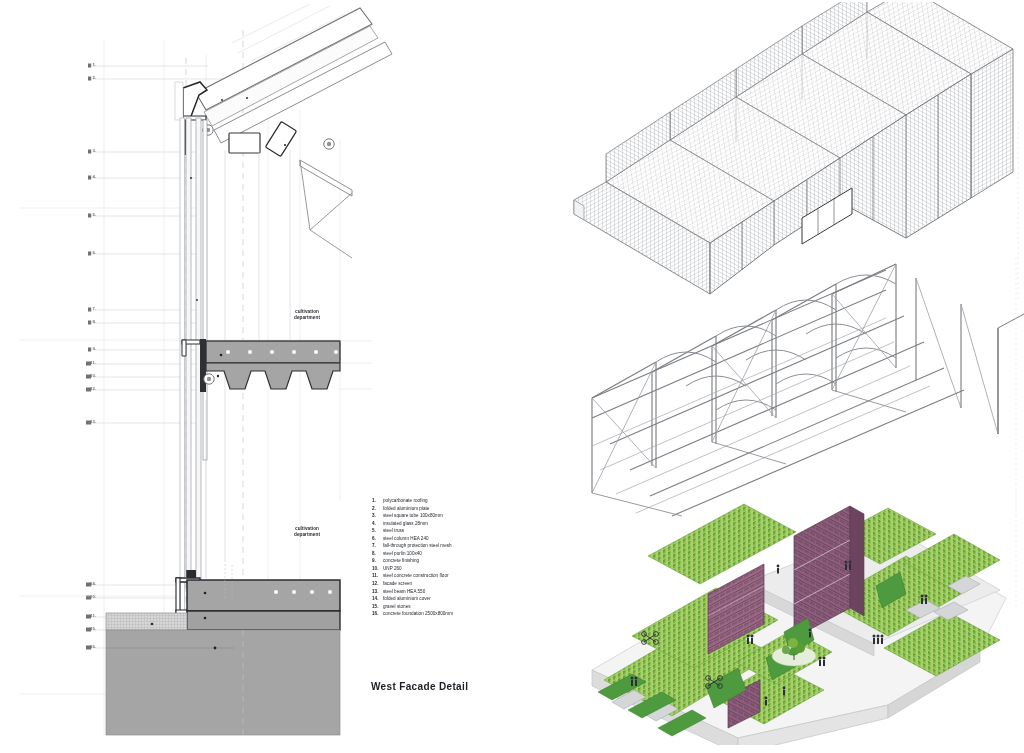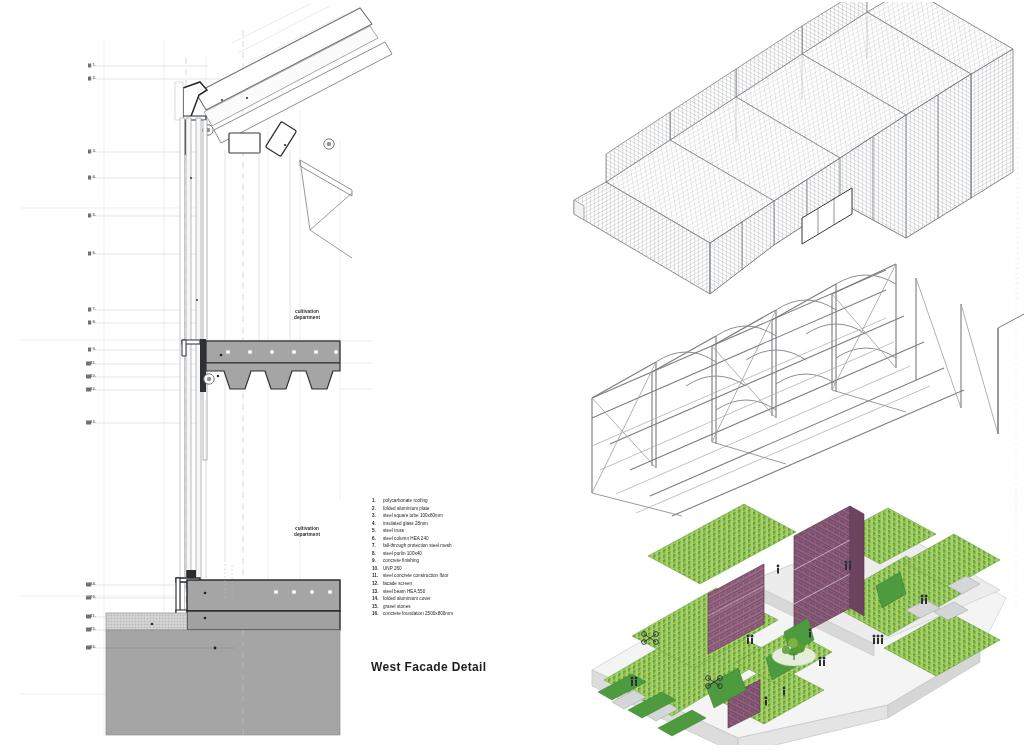--- a/index.html
+++ b/index.html
@@ -22,22 +22,22 @@
   #legend .leg-row{
     display:flex;align-items:baseline;
     font-size:4.6px;line-height:7.55px;
     letter-spacing:.02px;color:#23262b;white-space:nowrap;
   }
   #legend .leg-num{width:11px;flex:0 0 11px;text-align:left;font-weight:700;}
   #legend .leg-txt{flex:1 1 auto;}
 
   
   #title-block{
-    position:absolute;left:371px;top:660px;
-    font-size:12px;font-weight:700;letter-spacing:.35px;color:#1b1e22;
+    position:absolute;left:371px;top:681px;
+    font-size:10px;font-weight:700;letter-spacing:.35px;color:#1b1e22;
   }
 
   
   .dept-label{
     position:absolute;font-size:4.7px;line-height:6.4px;font-weight:700;
     color:#2a2d32;letter-spacing:.05px;text-align:center;width:64px;
   }
   #dept-upper{left:275px;top:309px;}
   #dept-lower{left:275px;top:526px;}
 

